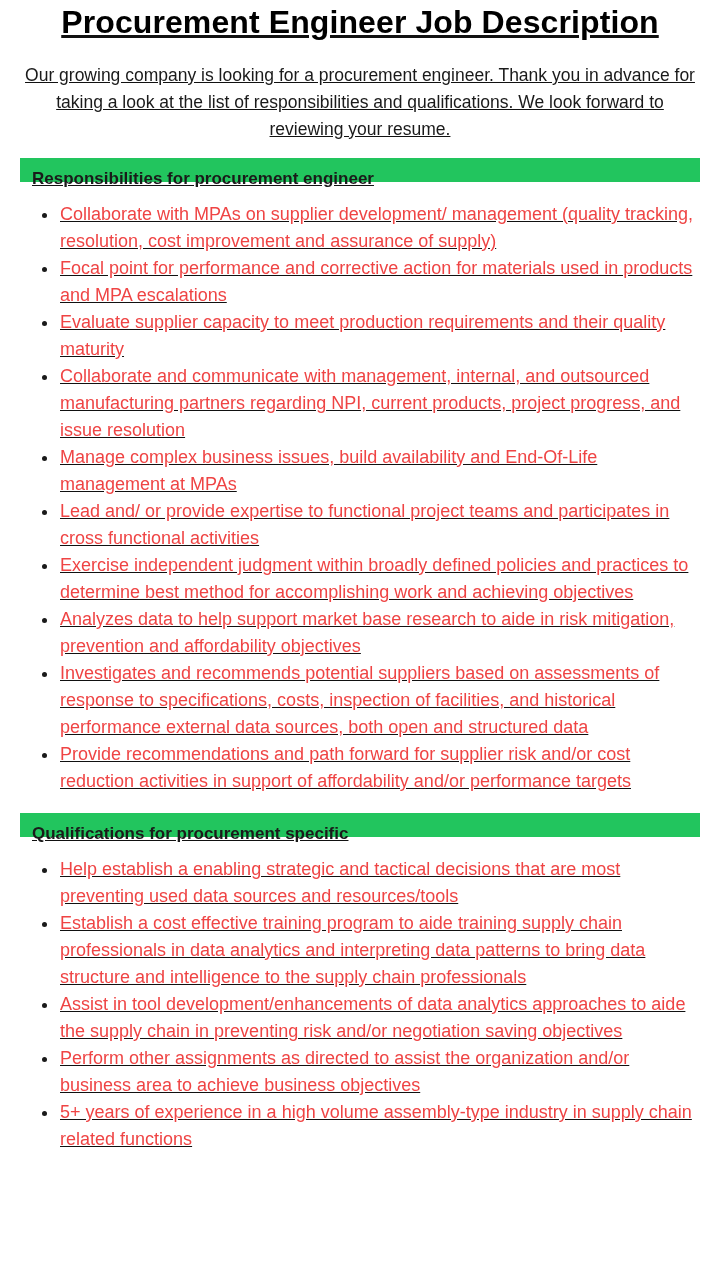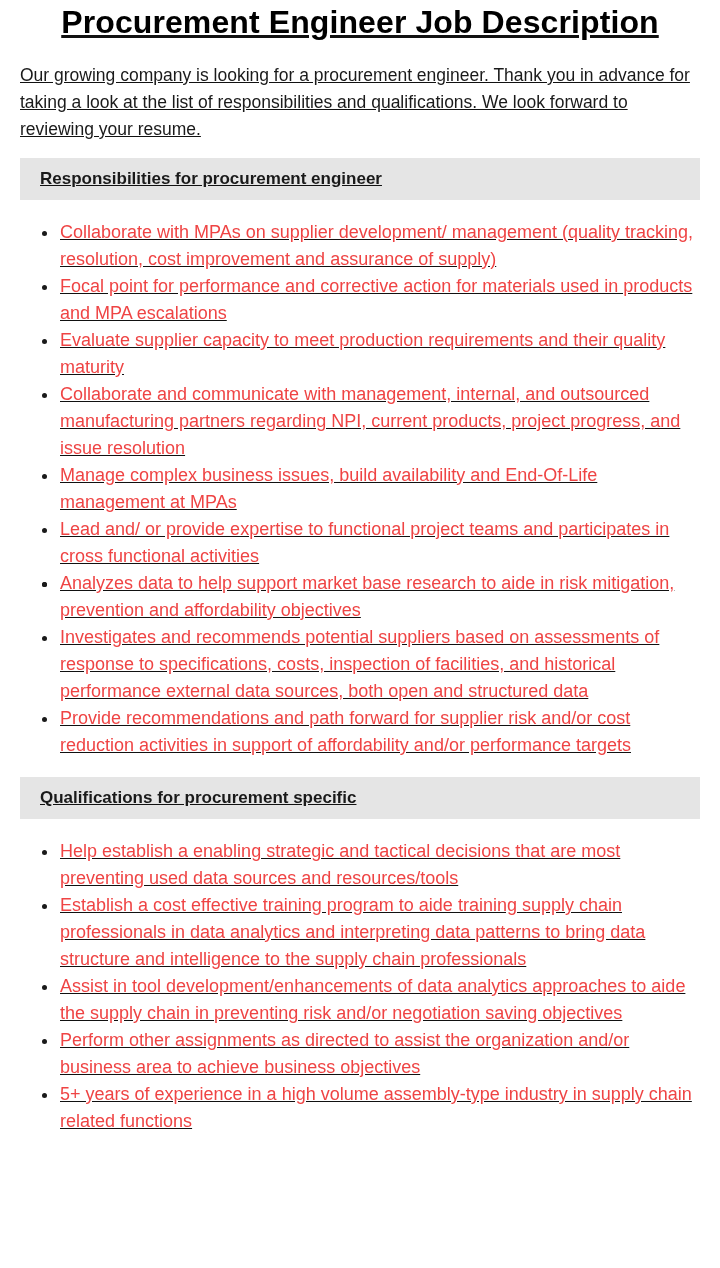--- a/index.html
+++ b/index.html
@@ -29,27 +29,28 @@
       font-size: 32px;
       font-weight: 700;
       color: #000000;
       letter-spacing: 0.1px;
     }
     .intro {
       margin: 16px 0 0 0;
       font-size: 17.5px;
       line-height: 27px;
       color: #1a1a1a;
+      text-align: center;
     }
     .section-header {
       margin-top: 15px;
-      background: #e5e5e5;
-      height: 42px;
+      background: #22c55e;
+      height: 24px;
       line-height: 42px;
-      padding-left: 20px;
+      padding-left: 12px;
       font-size: 17px;
       font-weight: 700;
       color: #1a1a1a;
     }
     .section-header.second {
       margin-top: 18px;
     }
     ul.items {
       list-style: none;
       margin: 19px 0 0 0;
@@ -80,21 +81,21 @@
   <p class="intro">Our growing company is looking for a procurement engineer. Thank you in advance for taking a look at the list of responsibilities and qualifications. We look forward to reviewing your resume.</p>
 
   <div class="section-header">Responsibilities for procurement engineer</div>
   <ul class="items">
     <li><span class="bullet"></span><span>Collaborate with MPAs on supplier development/ management (quality tracking, resolution, cost improvement and assurance of supply)</span></li>
     <li><span class="bullet"></span><span>Focal point for performance and corrective action for materials used in products and MPA escalations</span></li>
     <li><span class="bullet"></span><span>Evaluate supplier capacity to meet production requirements and their quality maturity</span></li>
     <li><span class="bullet"></span><span>Collaborate and communicate with management, internal, and outsourced manufacturing partners regarding NPI, current products, project progress, and issue resolution</span></li>
     <li><span class="bullet"></span><span>Manage complex business issues, build availability and End-Of-Life management at MPAs</span></li>
     <li><span class="bullet"></span><span>Lead and/ or provide expertise to functional project teams and participates in cross functional activities</span></li>
-    <li><span class="bullet"></span></li>
+    <li><span class="bullet"></span><span>Exercise independent judgment within broadly defined policies and practices to determine best method for accomplishing work and achieving objectives</span></li>
     <li><span class="bullet"></span><span>Analyzes data to help support market base research to aide in risk mitigation, prevention and affordability objectives</span></li>
     <li><span class="bullet"></span><span>Investigates and recommends potential suppliers based on assessments of response to specifications, costs, inspection of facilities, and historical performance external data sources, both open and structured data</span></li>
     <li><span class="bullet"></span><span>Provide recommendations and path forward for supplier risk and/or cost reduction activities in support of affordability and/or performance targets</span></li>
   </ul>
 
   <div class="section-header second">Qualifications for procurement specific</div>
   <ul class="items">
     <li><span class="bullet"></span><span>Help establish a enabling strategic and tactical decisions that are most preventing used data sources and resources/tools</span></li>
     <li><span class="bullet"></span><span>Establish a cost effective training program to aide training supply chain professionals in data analytics and interpreting data patterns to bring data structure and intelligence to the supply chain professionals</span></li>
     <li><span class="bullet"></span><span>Assist in tool development/enhancements of data analytics approaches to aide the supply chain in preventing risk and/or negotiation saving objectives</span></li>

